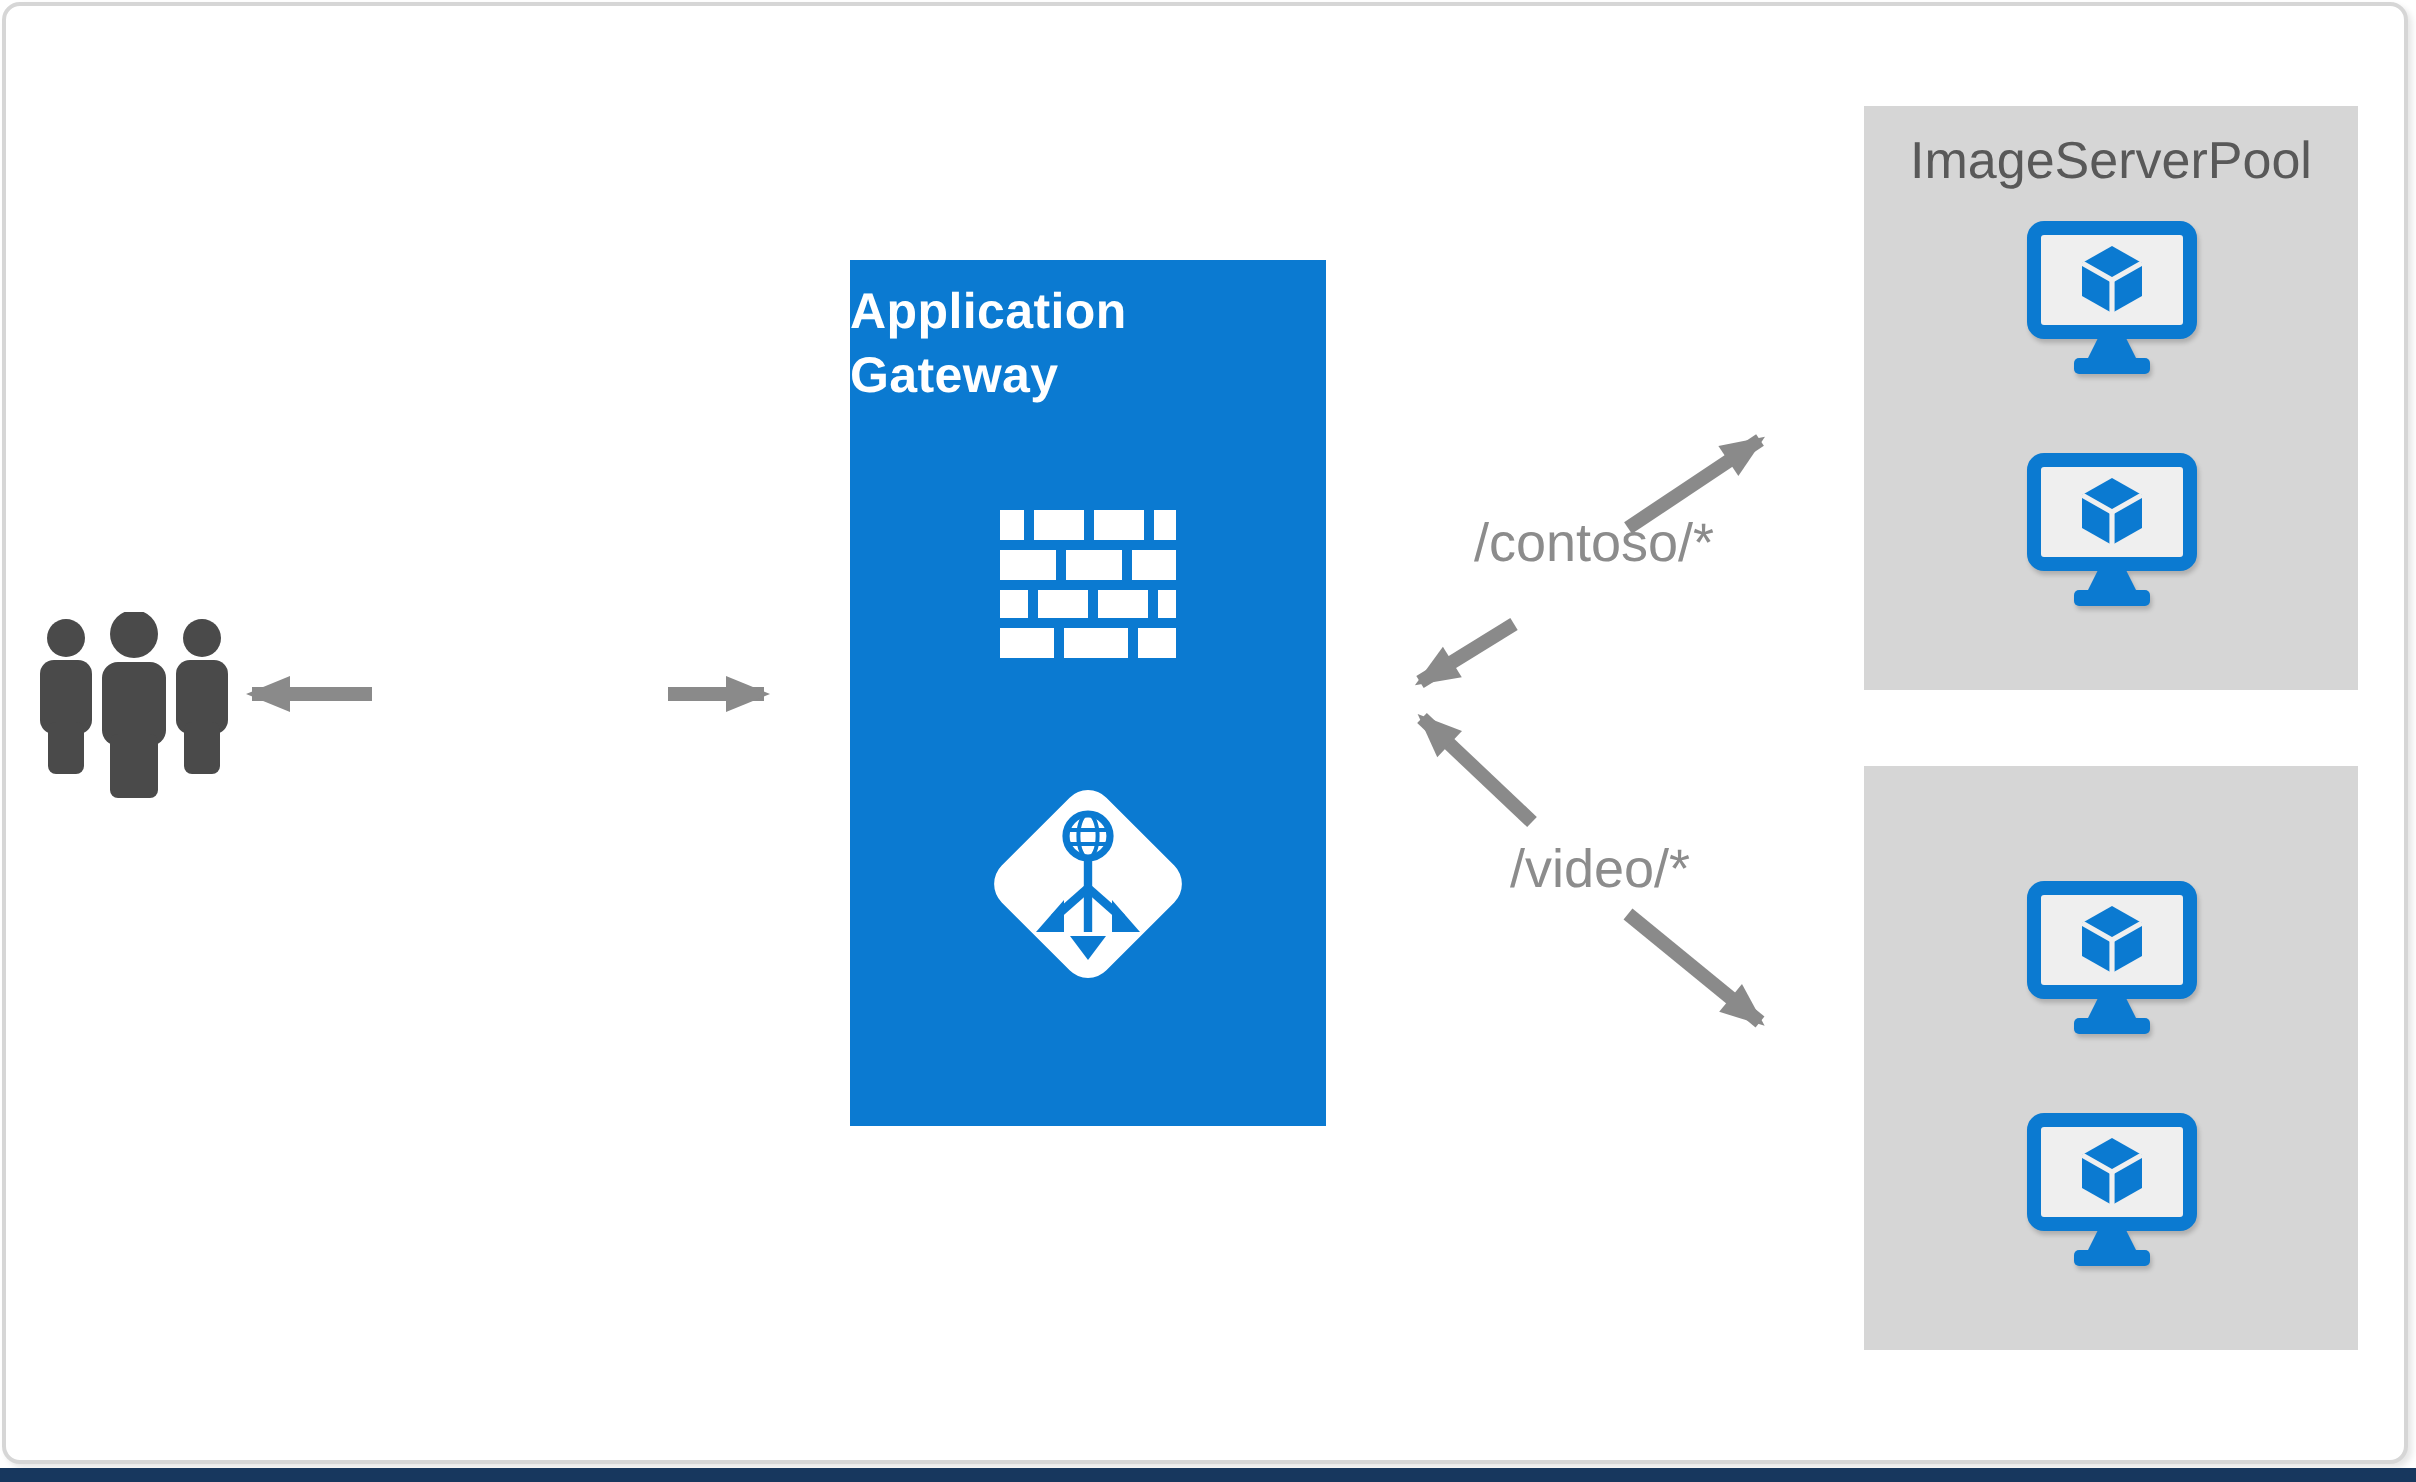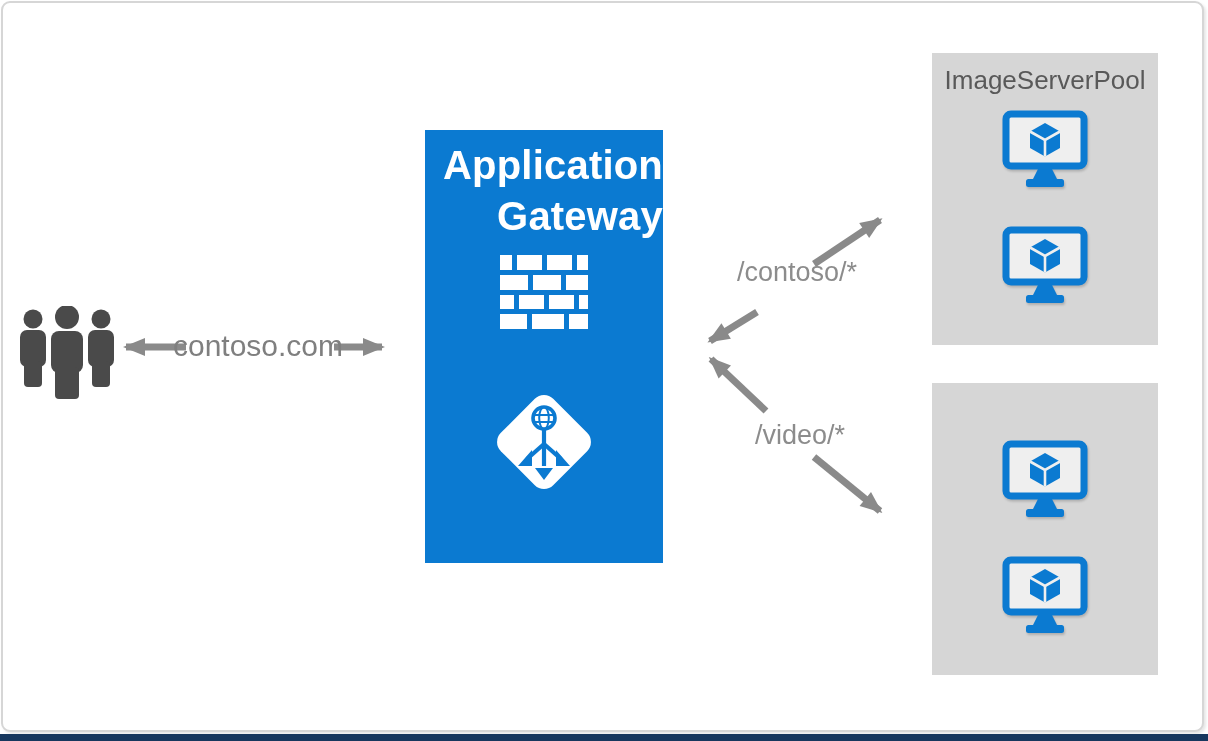--- a/index.html
+++ b/index.html
@@ -24,21 +24,21 @@
     font-size:30px; color:#7f7f7f; white-space:nowrap;
   }
 
   
   .gateway {
     position:absolute; left:425px; top:130px; width:238px; height:433px;
     background:#0b7ad1; color:#fff;
   }
   .gw-title {
     position:absolute; top:10px; left:0; width:100%;
-    text-align:right; font-size:40px; font-weight:700; line-height:1.28;
+    text-align:left; font-size:25px; font-weight:700; line-height:1.28;
     letter-spacing:0.2px;
   }
   .brick-icon { position:absolute; top:125px; left:75px; width:88px; height:74px;
     display:flex; flex-direction:column; gap:5px; }
   .brick-row { display:flex; gap:5px; flex:1; }
   .brick { background:#fff; }
   .b14{flex:14} .b28{flex:28} .b12{flex:12} .b30{flex:30} .b24{flex:24} .b16{flex:16} .b10{flex:10} .b26{flex:26} .b18{flex:18}
   .gw-waf {
     position:absolute; top:208px; left:0; width:100%; text-align:center;
     font-size:29px; font-weight:400; letter-spacing:1px;
@@ -48,21 +48,21 @@
     position:absolute; top:378px; left:0; width:100%; text-align:center;
     font-size:36px; font-weight:700;
   }
 
   
   .route-label { position:absolute; transform:translate(-50%,-50%); font-size:27px; color:#8c8c8c; white-space:nowrap; }
   .route-images { left:797px; top:272px; }
   .route-video  { left:800px; top:435px; }
 
   
-  .pool { position:absolute; width:226px; height:292px; background:#d6d6d6; }
+  .pool { position:absolute; width:247px; height:292px; background:#d6d6d6; }
   .pool-images { left:932px; top:53px; }
   .pool-video  { left:932px; top:383px; }
   .pool-title { margin-top:12px; text-align:center; font-size:26px; color:#595959; }
   .pool-vms { position:absolute; top:56px; left:0; width:100%; display:flex; flex-direction:column; align-items:center; gap:34px; }
   .vm-icon { width:92px; height:82px; filter:drop-shadow(1px 2px 1px rgba(0,0,0,0.18)); }
 </style>
 </head>
 <body>
 
 <div class="stage">
@@ -96,21 +96,20 @@
       <rect x="8" y="55" width="18" height="26" rx="4"></rect>
       <circle cx="51" cy="11" r="12"></circle>
       <rect x="35" y="25" width="32" height="42" rx="8"></rect>
       <rect x="39" y="61" width="24" height="32" rx="4"></rect>
       <circle cx="85" cy="13" r="9.5"></circle>
       <rect x="72" y="24" width="26" height="37" rx="7"></rect>
       <rect x="76" y="55" width="18" height="26" rx="4"></rect>
     </g>
   </svg>
 
-  <div class="conn-label">contoso.com</div>
 
   <div class="gateway">
     <div class="gw-title">Application Gateway</div>
 
     <div class="brick-icon">
       <div class="brick-row">
         <div class="brick b14"></div>
           <div class="brick b28"></div>
           <div class="brick b28"></div>
           <div class="brick b12"></div>

